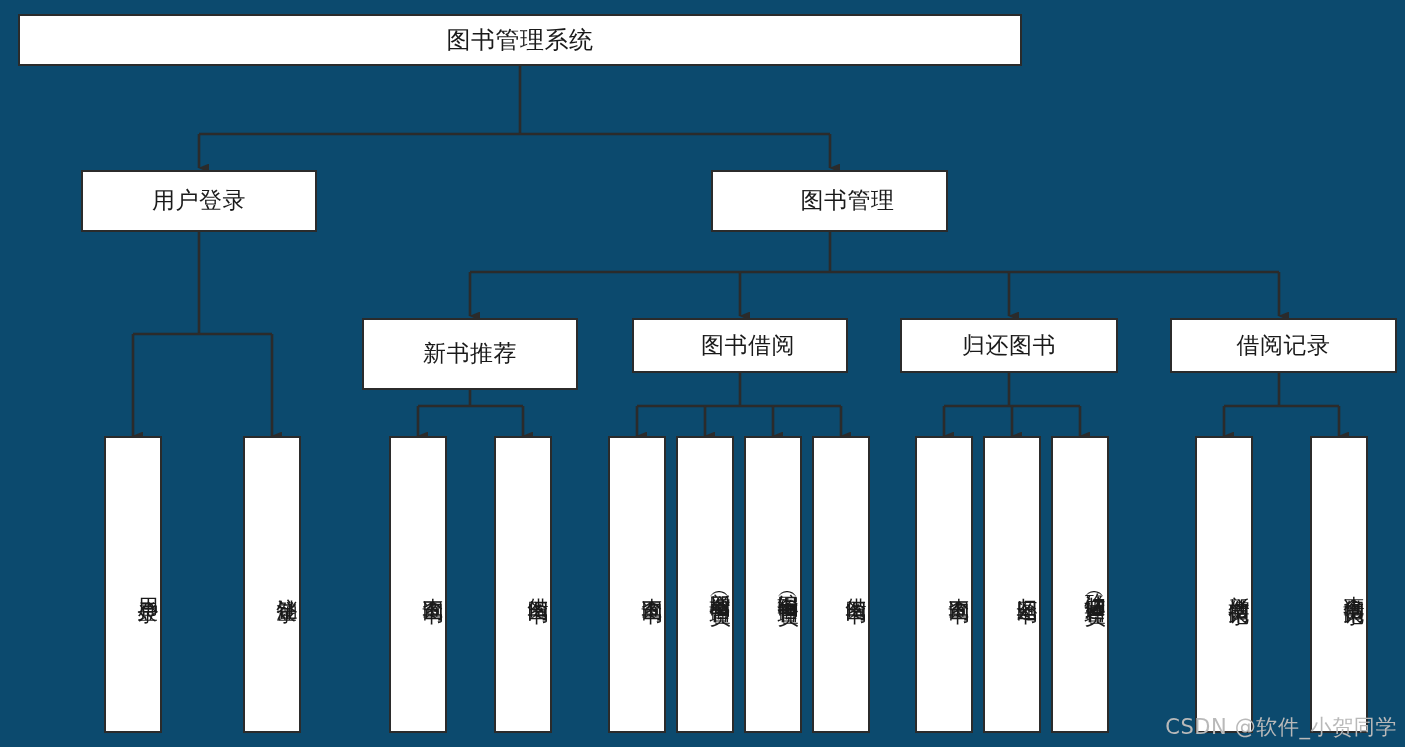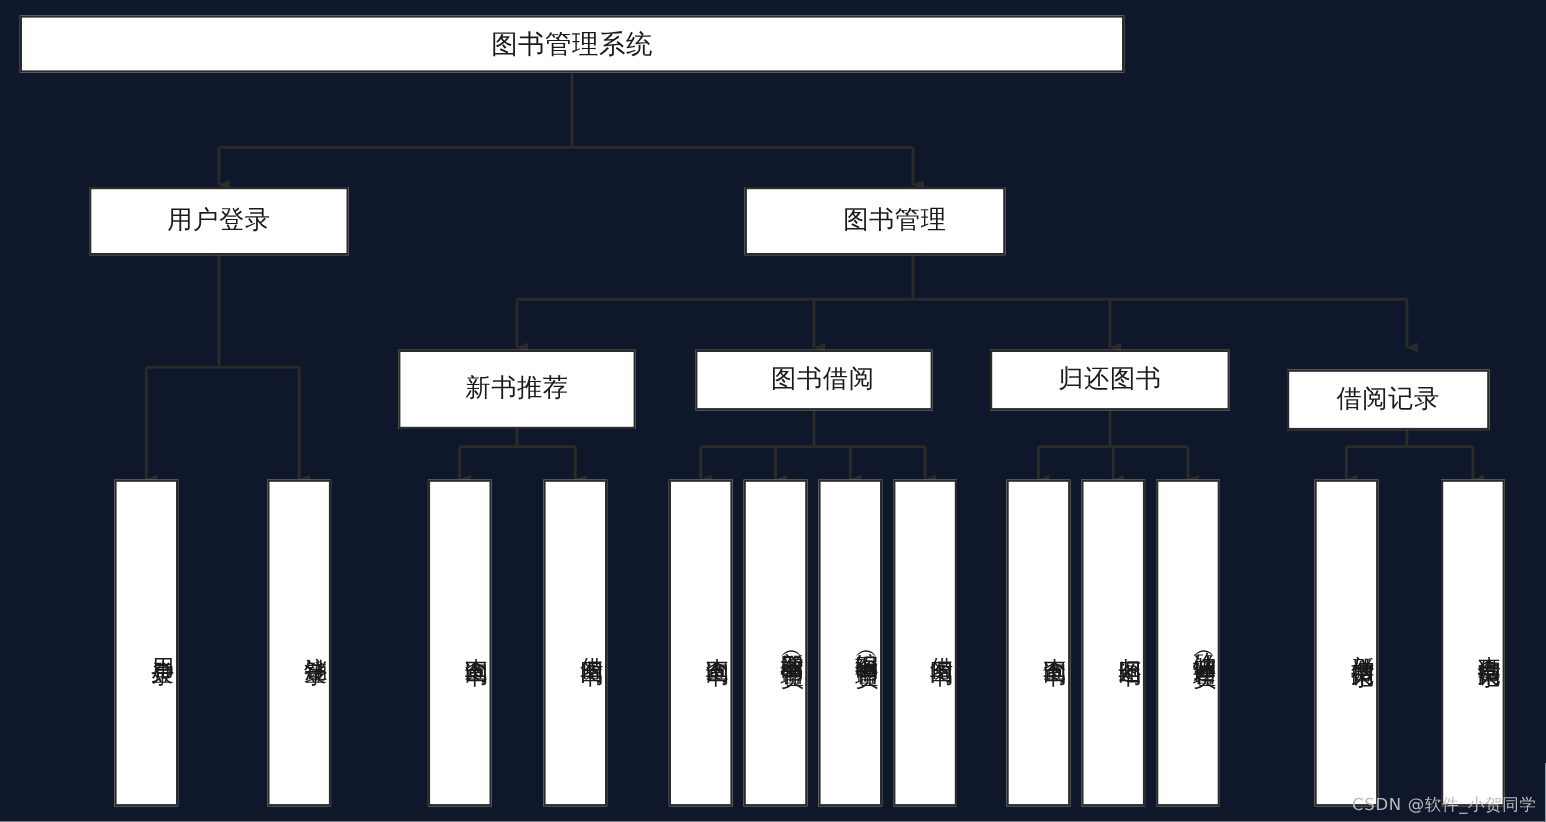--- a/index.html
+++ b/index.html
@@ -8,21 +8,21 @@
     padding: 0;
     background: #ffffff;
   }
   body {
     font-family: "DejaVu Sans", "Liberation Sans", sans-serif;
   }
   #diagram-root {
     position: relative;
     width: 1405px;
     height: 747px;
-    background: #0f172a;
+    background: #0c4a6e;
     overflow: hidden;
   }
   #connector-layer {
     position: absolute;
     left: 0;
     top: 0;
     width: 1405px;
     height: 747px;
   }
   .node {
@@ -58,21 +58,21 @@
   }
   .node-v > span {
     writing-mode: vertical-rl;
     text-orientation: upright;
     display: block;
   }
   #watermark {
     position: absolute;
     right: 8px;
     bottom: 6px;
-    font-size: 15px;
+    font-size: 21px;
     color: #b9b9b9;
     letter-spacing: 0.6px;
     white-space: nowrap;
     z-index: 6;
     user-select: none;
   }
 </style>
 </head>
 <body>
 
@@ -128,34 +128,34 @@
     </g>
   </svg>
 
   <div class="node node-h node-root" style="left:18px; top:14px; width:1004px; height:52px;">
     <span>图书管理系统</span>
   </div>
 
   <div class="node node-h" style="left:81px; top:170px; width:236px; height:62px;">
     <span>用户登录</span>
   </div>
-  <div class="node node-h" style="left:677px; top:170px; width:237px; height:62px;padding-left:36px;">
+  <div class="node node-h" style="left:711px; top:170px; width:237px; height:62px;padding-left:36px;">
     <span>图书管理</span>
   </div>
 
   <div class="node node-h" style="left:362px; top:318px; width:216px; height:72px;">
     <span>新书推荐</span>
   </div>
   <div class="node node-h" style="left:632px; top:318px; width:216px; height:55px;padding-left:16px;">
     <span>图书借阅</span>
   </div>
   <div class="node node-h" style="left:900px; top:318px; width:218px; height:55px;">
     <span>归还图书</span>
   </div>
-  <div class="node node-h" style="left:1170px; top:318px; width:184px; height:55px;margin-top:18px;">
+  <div class="node node-h" style="left:1170px; top:318px; width:227px; height:55px;">
     <span>借阅记录</span>
   </div>
 
   <div class="node node-v" style="left:104px; top:436px; width:58px; height:297px;">
     <span>用户登录</span>
   </div>
   <div class="node node-v" style="left:243px; top:436px; width:58px; height:297px;">
     <span>注销登录</span>
   </div>
 

